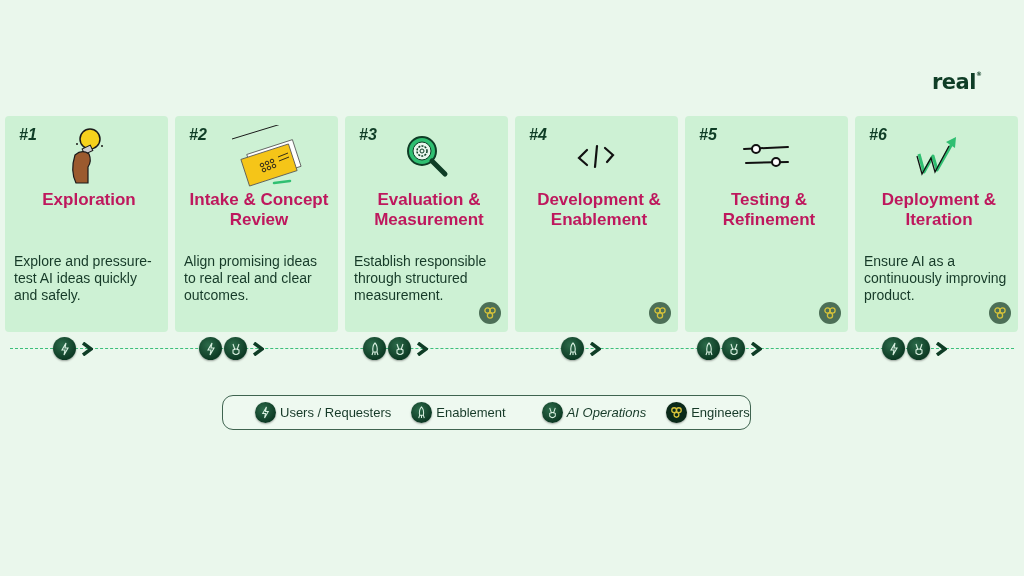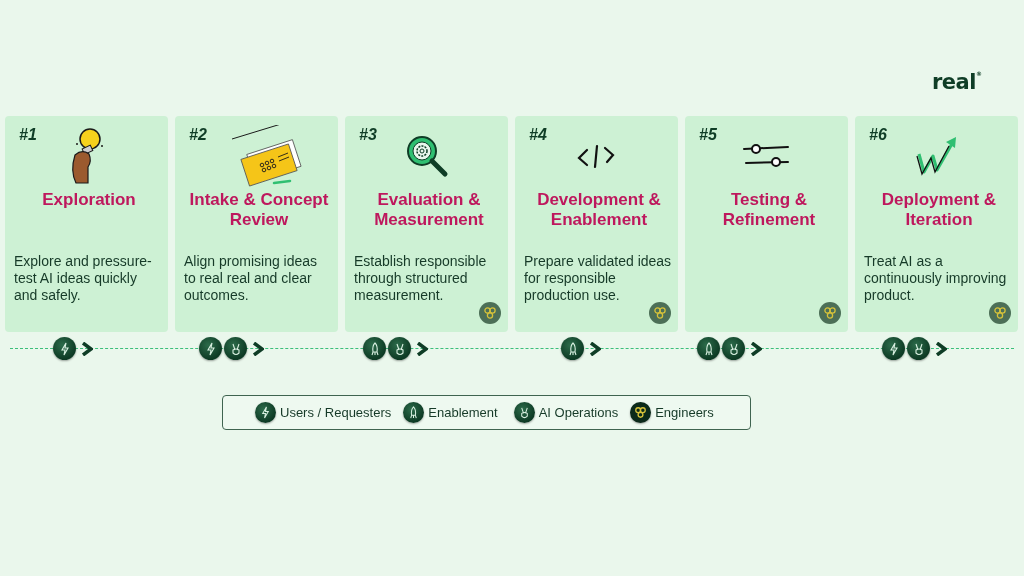--- a/index.html
+++ b/index.html
@@ -42,26 +42,26 @@
   .node-group { position:absolute; top:337px; display:flex; align-items:center; gap:2px; }
   .role {
     width:23px; height:23px; border-radius:50%;
     background:radial-gradient(circle at 40% 35%, #2c6b4a, #0d3a24 70%);
     box-shadow:0 1px 2px rgba(0,0,0,0.35);
     display:flex; align-items:center; justify-content:center;
   }
   .chev { margin-left:3px; }
   .legend {
     position:absolute; left:222px; top:395px; width:529px; height:35px; box-sizing:border-box;
-    border:1.5px solid #3f6450; border-radius:4px; background:#eef9f0;
-    display:flex; align-items:center; padding-left:32px; gap:12px;
+    border:1.5px solid #3f6450; border-radius:11px; background:#eef9f0;
+    display:flex; align-items:center; padding-left:32px; gap:20px;
   }
   .leg-item { display:flex; align-items:center; gap:4px; font-size:13px; color:#163a28; }
   .leg-item .role { width:21px; height:21px; }
-  .leg-item:nth-child(3) { margin-left:4px; }
+  .leg-item:nth-child(3) { margin-left:16px;font-style:italic; }
 </style>
 </head>
 <body>
 
 <div class="logo"><span>real</span><sup>®</sup></div>
 
 <div class="cards">
 
   <div class="card">
     <div class="num">#1</div>
@@ -131,21 +131,20 @@
     <div class="illus">
       <svg width="44" height="30" viewBox="0 0 44 30">
         <g fill="none" stroke="#111" stroke-width="2.2" stroke-linecap="round">
           <path d="M12 9 L4 17 L12 24"></path>
             <path d="M22 5 L20 26"></path>
             <path d="M30 7 L38 14 L32 21"></path>
         </g>
       </svg>
     </div>
     <div class="title">Development &amp; Enablement</div>
-    <div class="desc">Prepare validated ideas for responsible production use.</div>
     <div class="fp-badge">
       <svg width="14" height="14" viewBox="0 0 14 14">
           <g fill="none" stroke="#d6c23a" stroke-width="1.3">
             <circle cx="4.5" cy="4.5" r="2.6"></circle>
             <circle cx="9.5" cy="4.5" r="2.6"></circle>
             <circle cx="7" cy="9.5" r="2.6"></circle>
           </g>
         </svg>
     </div>
   </div>
@@ -177,21 +176,21 @@
   <div class="card">
     <div class="num">#6</div>
     <div class="illus">
       <svg width="44" height="44" viewBox="0 0 44 44">
         <path d="M4 20 L9 38 L18 22 L22 36 L38 8" fill="none" stroke="#2fbf71" stroke-width="3" stroke-linejoin="round"></path>
         <path d="M2 22 L7 40 L16 24 L20 38 L34 12" fill="none" stroke="#111" stroke-width="1.3"></path>
         <path d="M31 8 L41 3 L40 14 Z" fill="#2fbf71"></path>
       </svg>
     </div>
     <div class="title">Deployment  &amp; Iteration</div>
-    <div class="desc">Treat AI as a continuously improving product.</div>
+    <div class="desc">Ensure AI as a continuously improving product.</div>
     <div class="fp-badge">
       <svg width="14" height="14" viewBox="0 0 14 14">
           <g fill="none" stroke="#d6c23a" stroke-width="1.3">
             <circle cx="4.5" cy="4.5" r="2.6"></circle>
             <circle cx="9.5" cy="4.5" r="2.6"></circle>
             <circle cx="7" cy="9.5" r="2.6"></circle>
           </g>
         </svg>
     </div>
   </div>

